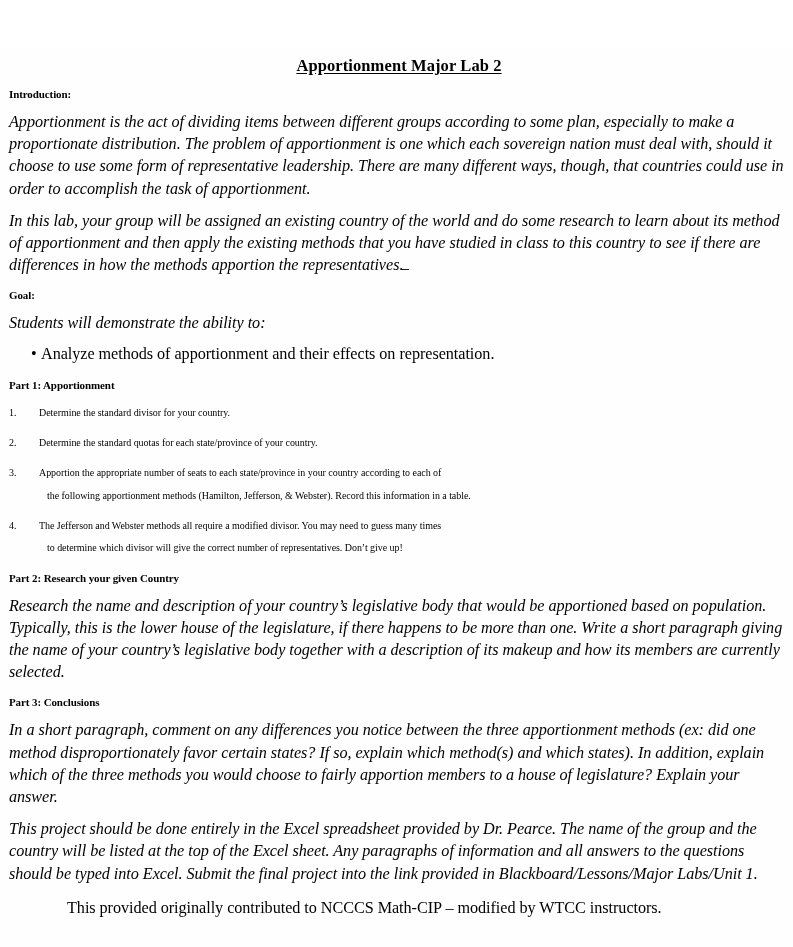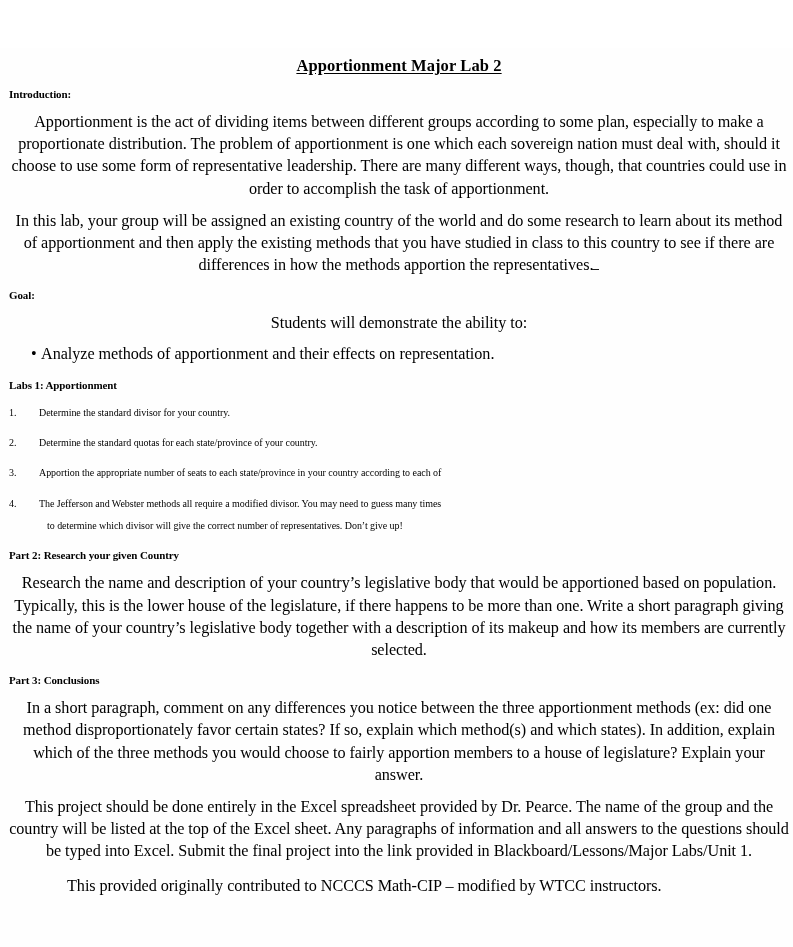--- a/index.html
+++ b/index.html
@@ -43,23 +43,24 @@
     letter-spacing: -0.1px;
   }
   h2.section-heading .plain {
     font-weight: normal;
   }
   p.body-text {
     font-size: 16.2px;
     line-height: 22.2px;
     margin: 0 0 10px 0;
     padding: 0;
-    text-align: center;
+    text-align: left;
     max-width: 784px;
     letter-spacing: -0.05px;
+    font-style: italic;
   }
   p.body-text.tight {
     margin-bottom: 8px;
   }
   .bullet-list {
     margin: 0 0 11px 0;
     padding: 0;
     list-style: none;
   }
   .bullet-list li {
@@ -131,26 +132,26 @@
   <p class="body-text"><span>In this lab, your group will be assigned an existing country of the world and do some research to learn about its method of apportionment and then apply the existing methods that you have studied in class to this country to see if there are differences in how the methods apportion the representatives.</span><span class="artifact-underline"></span></p>
 
   <h2 class="section-heading">Goal:</h2>
 
   <p class="body-text tight">Students will demonstrate the ability to:</p>
 
   <ul class="bullet-list">
     <li><span class="bullet-glyph">•</span><span>Analyze methods of apportionment and their effects on representation.</span></li>
   </ul>
 
-  <h2 class="section-heading">Labs 1: Apportionment</h2>
+  <h2 class="section-heading">Part 1: Apportionment</h2>
 
   <ol class="num-list">
     <li><span class="num-label">1.</span><span>Determine the standard divisor for your country.</span></li>
     <li><span class="num-label">2.</span><span>Determine the standard quotas for each state/province of your country.</span></li>
-    <li><span class="num-label">3.</span><span>Apportion the appropriate number of seats to each state/province in your country according to each of</span></li>
+    <li><span class="num-label">3.</span><span>Apportion the appropriate number of seats to each state/province in your country according to each of</span><span class="cont">the following apportionment methods (Hamilton, Jefferson, &amp; Webster). Record this information in a table.</span></li>
     <li><span class="num-label">4.</span><span>The Jefferson and Webster methods all require a modified divisor. You may need to guess many times</span><span class="cont">to determine which divisor will give the correct number of representatives. Don’t give up!</span></li>
   </ol>
 
   <h2 class="section-heading">Part 2: Research your given Country</h2>
 
   <p class="body-text">Research the name and description of your country’s legislative body that would be apportioned based on population. Typically, this is the lower house of the legislature, if there happens to be more than one. Write a short paragraph giving the name of your country’s legislative body together with a description of its makeup and how its members are currently selected.</p>
 
   <h2 class="section-heading">Part 3: Conclusions</h2>
 
   <p class="body-text">In a short paragraph, comment on any differences you notice between the three apportionment methods (ex: did one method disproportionately favor certain states? If so, explain which method(s) and which states). In addition, explain which of the three methods you would choose to fairly apportion members to a house of legislature? Explain your answer.</p>

